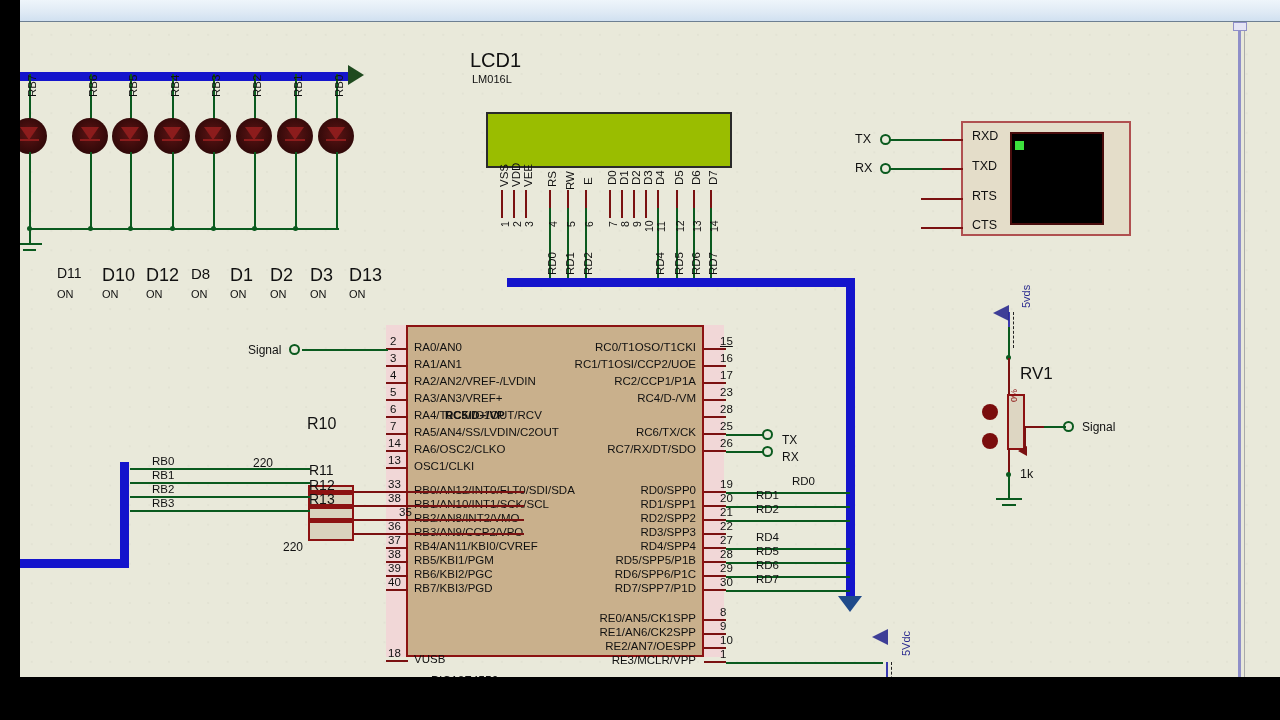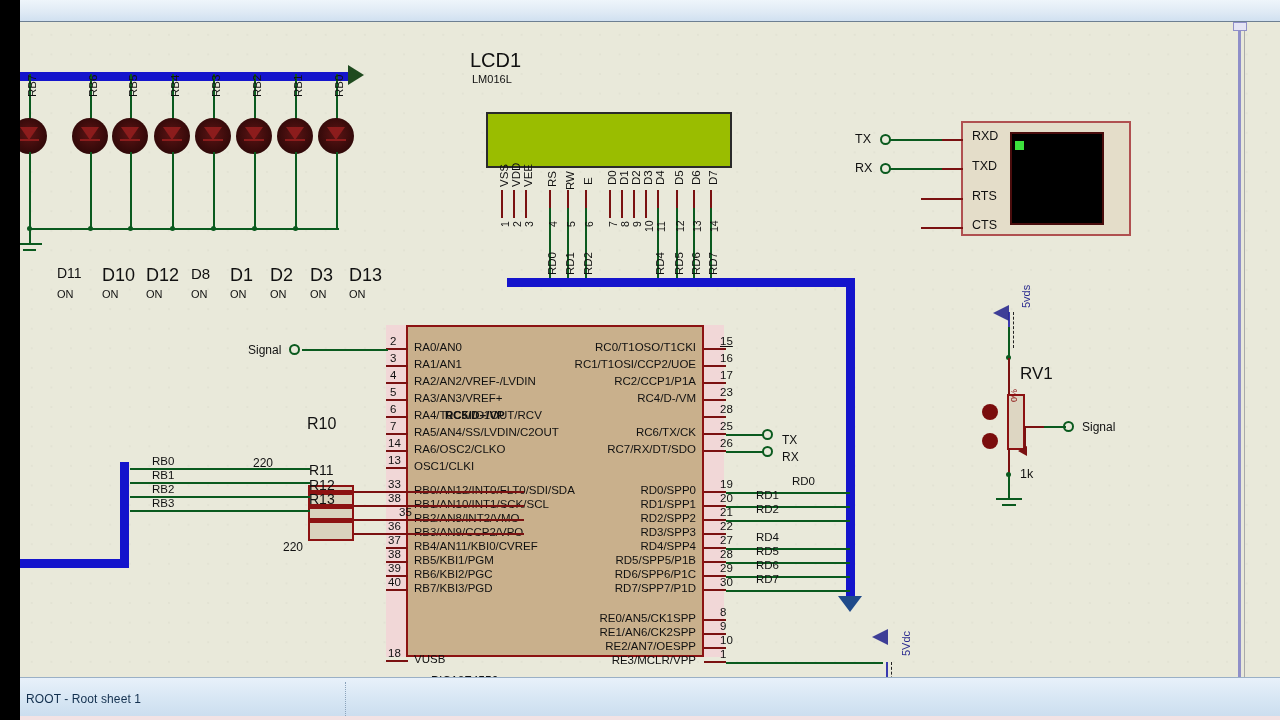--- a/index.html
+++ b/index.html
@@ -499,18 +499,14 @@
     <div class="lbl" style="left:132px; top:433px;">RB0</div>
     <div class="lbl" style="left:132px; top:447px;">RB1</div>
     <div class="lbl" style="left:132px; top:461px;">RB2</div>
     <div class="lbl" style="left:132px; top:475px;">RB3</div>
 
     <div class="bus bus-v" style="left:100px; top:440px; height:104px;"></div>
     <div class="bus bus-h" style="left:0px; top:537px; width:109px;"></div>
 
   </div>
 
-  <div id="statusbar">
-    <div id="status-text">ROOT - Root sheet 1</div>
-    <div id="status-div"></div>
-  </div>
 
 </div>
 
 </body></html>

